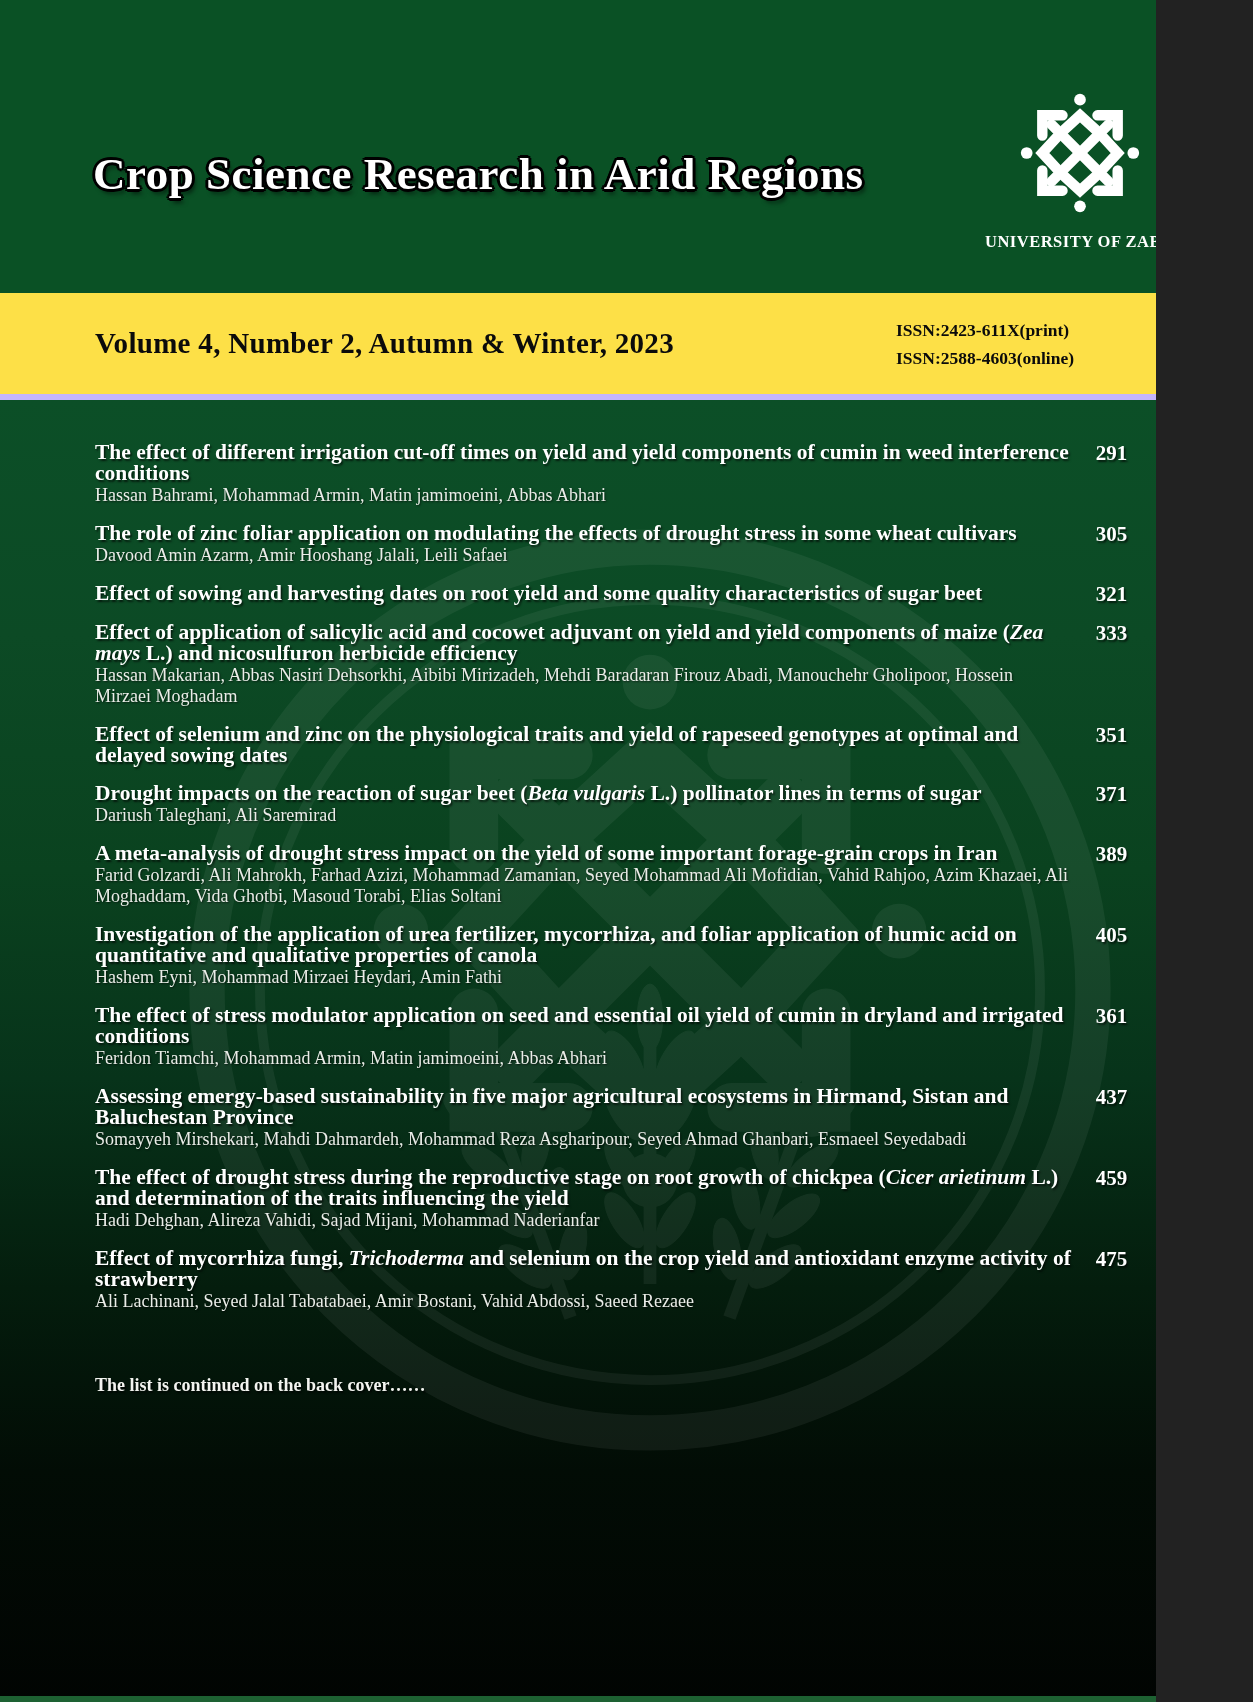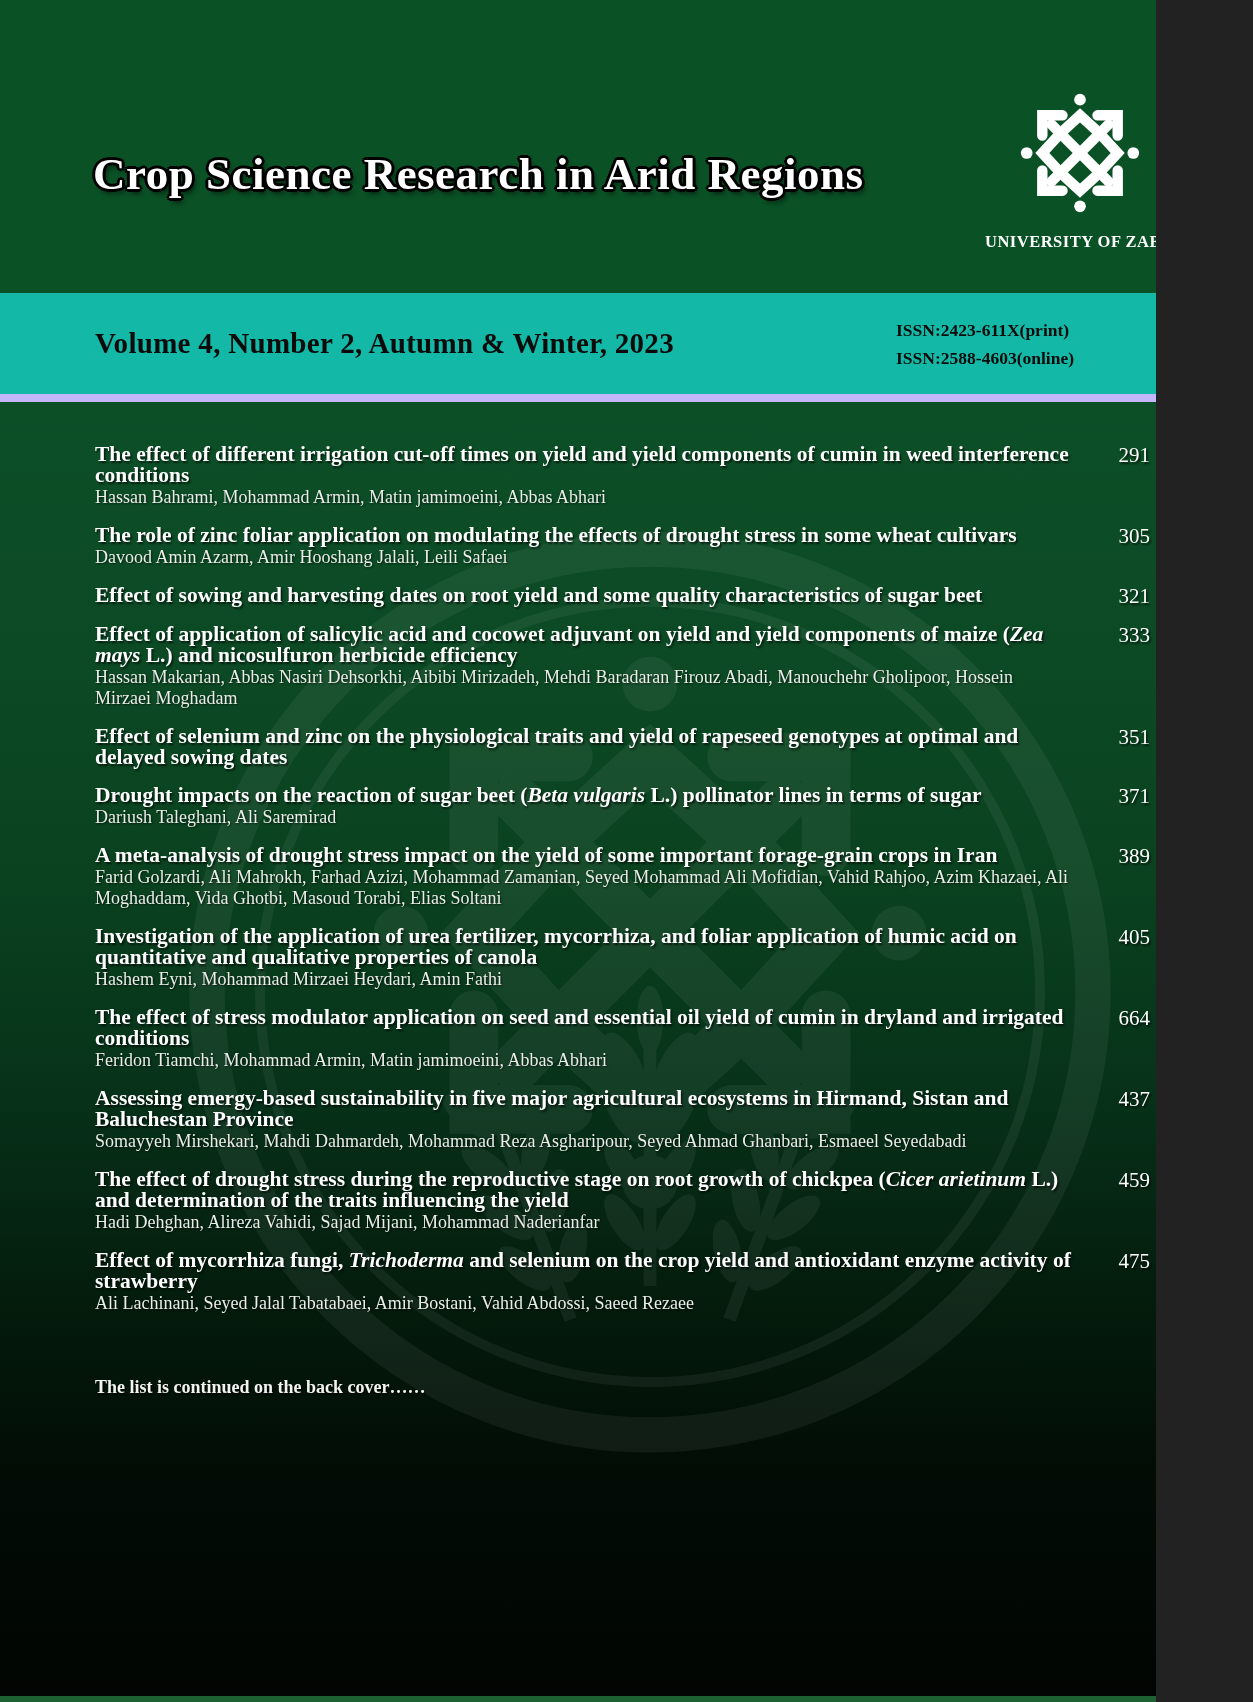--- a/index.html
+++ b/index.html
@@ -34,22 +34,22 @@
   .logo-block svg.logo { width:130px; height:130px; color:#ffffff; }
   .logo-caption {
     margin-top:10px;
     font-size:16.5px; font-weight:bold; letter-spacing:0.5px;
     white-space:nowrap; color:#ffffff;
   }
 
   
   .issue-bar {
     position:relative; height:101px;
-    background:#14b8a6;
-    border-bottom:8px solid #c4b5fd;
+    background:#fde047;
+    border-bottom:6px solid #c4b5fd;
     display:flex; align-items:center;
   }
   .issue-line {
     margin-left:95px;
     font-size:29px; font-weight:bold; color:#0b0b0b;
     letter-spacing:0.3px; white-space:nowrap;
   }
   .issn-block {
     margin-left:auto; margin-right:82px;
     font-size:17.5px; font-weight:bold; color:#0b0b0b;
@@ -87,22 +87,22 @@
     text-shadow:1.5px 1.5px 2px rgba(0,0,0,.65);
   }
   .article-authors {
     margin-top:1px;
     font-size:18px; color:#eaede8;
     line-height:21px;
     text-shadow:1px 1px 2px rgba(0,0,0,.6);
   }
   .article-page {
     margin-left:auto;
-    min-width:77px; text-align:right;
-    font-size:21px; font-weight:normal; color:#ffffff;
+    min-width:77px; text-align:center;
+    font-size:21px; font-weight:bold; color:#ffffff;
     line-height:22px;
     text-shadow:1.5px 1.5px 2px rgba(0,0,0,.65);
   }
   .continuation-note {
     position:relative;
     margin:63px 0 0 95px;
     font-size:18px; font-weight:bold; color:#f3f4f0;
     text-shadow:1.5px 1.5px 2px rgba(0,0,0,.7);
   }
 
@@ -255,21 +255,21 @@
       <div class="article-authors">Hashem Eyni, Mohammad Mirzaei Heydari, Amin Fathi</div>
     </div>
     <div class="article-page">405</div>
   </li>
 
   <li class="article">
     <div class="article-text">
       <div class="article-title"><span>The effect of stress modulator application on seed and essential oil yield of cumin in dryland and irrigated conditions</span></div>
       <div class="article-authors">Feridon Tiamchi, Mohammad Armin, Matin jamimoeini, Abbas Abhari</div>
     </div>
-    <div class="article-page">664</div>
+    <div class="article-page">361</div>
   </li>
 
   <li class="article">
     <div class="article-text">
       <div class="article-title"><span>Assessing emergy-based sustainability in five major agricultural ecosystems in Hirmand, Sistan and Baluchestan Province</span></div>
       <div class="article-authors">Somayyeh Mirshekari, Mahdi Dahmardeh, Mohammad Reza Asgharipour, Seyed Ahmad Ghanbari, Esmaeel Seyedabadi</div>
     </div>
     <div class="article-page">437</div>
   </li>
 

